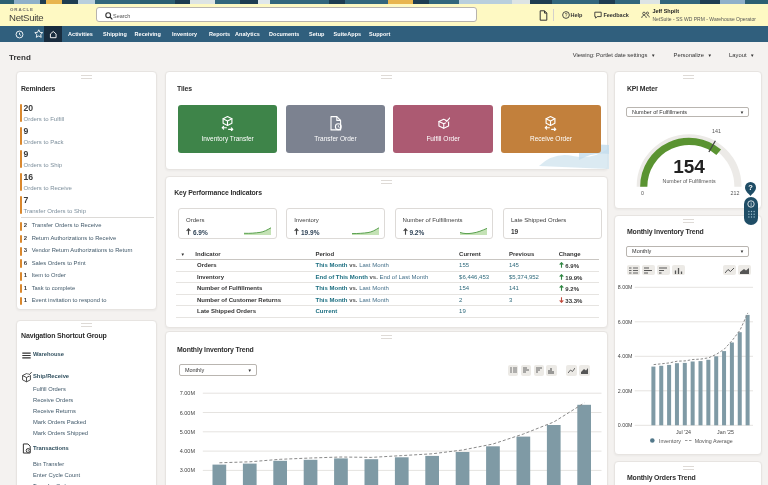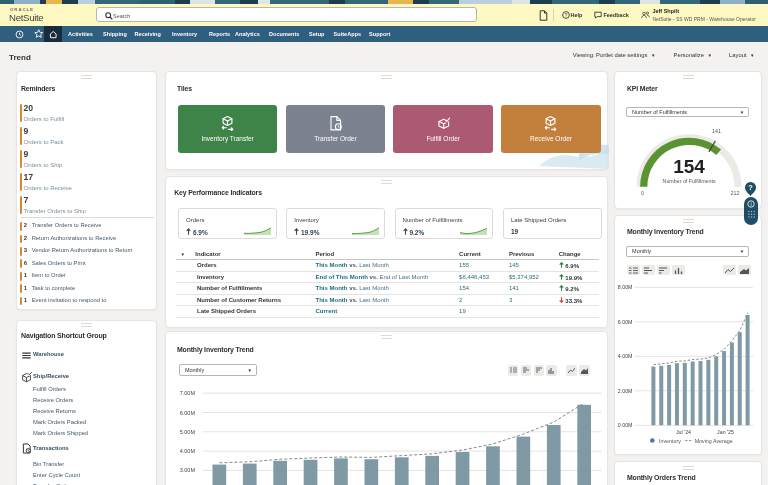--- a/index.html
+++ b/index.html
@@ -127,21 +127,21 @@
   <div class="rembar" style="top:31.7px;height:18.3px;"></div>
   <div class="remnum" style="top:31.3px;">20</div>
   <div class="remlab" style="top:43.6px;">Orders to Fulfill</div>
   <div class="rembar" style="top:54.7px;height:18.3px;"></div>
   <div class="remnum" style="top:54.3px;">9</div>
   <div class="remlab" style="top:66.6px;">Orders to Pack</div>
   <div class="rembar" style="top:77.7px;height:18.3px;"></div>
   <div class="remnum" style="top:77.3px;">9</div>
   <div class="remlab" style="top:89.6px;">Orders to Ship</div>
   <div class="rembar" style="top:100.7px;height:18.3px;"></div>
-  <div class="remnum" style="top:100.3px;">17</div>
+  <div class="remnum" style="top:100.3px;">16</div>
   <div class="remlab" style="top:112.6px;">Orders to Receive</div>
   <div class="rembar" style="top:123.7px;height:18.3px;"></div>
   <div class="remnum" style="top:123.3px;">7</div>
   <div class="remlab" style="top:135.6px;">Transfer Orders to Ship</div>
   <div class="abs" style="left:4px;top:145.3px;width:133px;height:1px;background:#dcdad7;"></div>
   <div class="rembar" style="top:150.0px;height:8.8px;"></div>
   <div class="smallnum" style="top:150.3px;">2</div>
   <div class="smalllab" style="top:150.4px;">Transfer Orders to Receive</div>
   <div class="rembar" style="top:162.5px;height:8.8px;"></div>
   <div class="smallnum" style="top:162.7px;">2</div>

